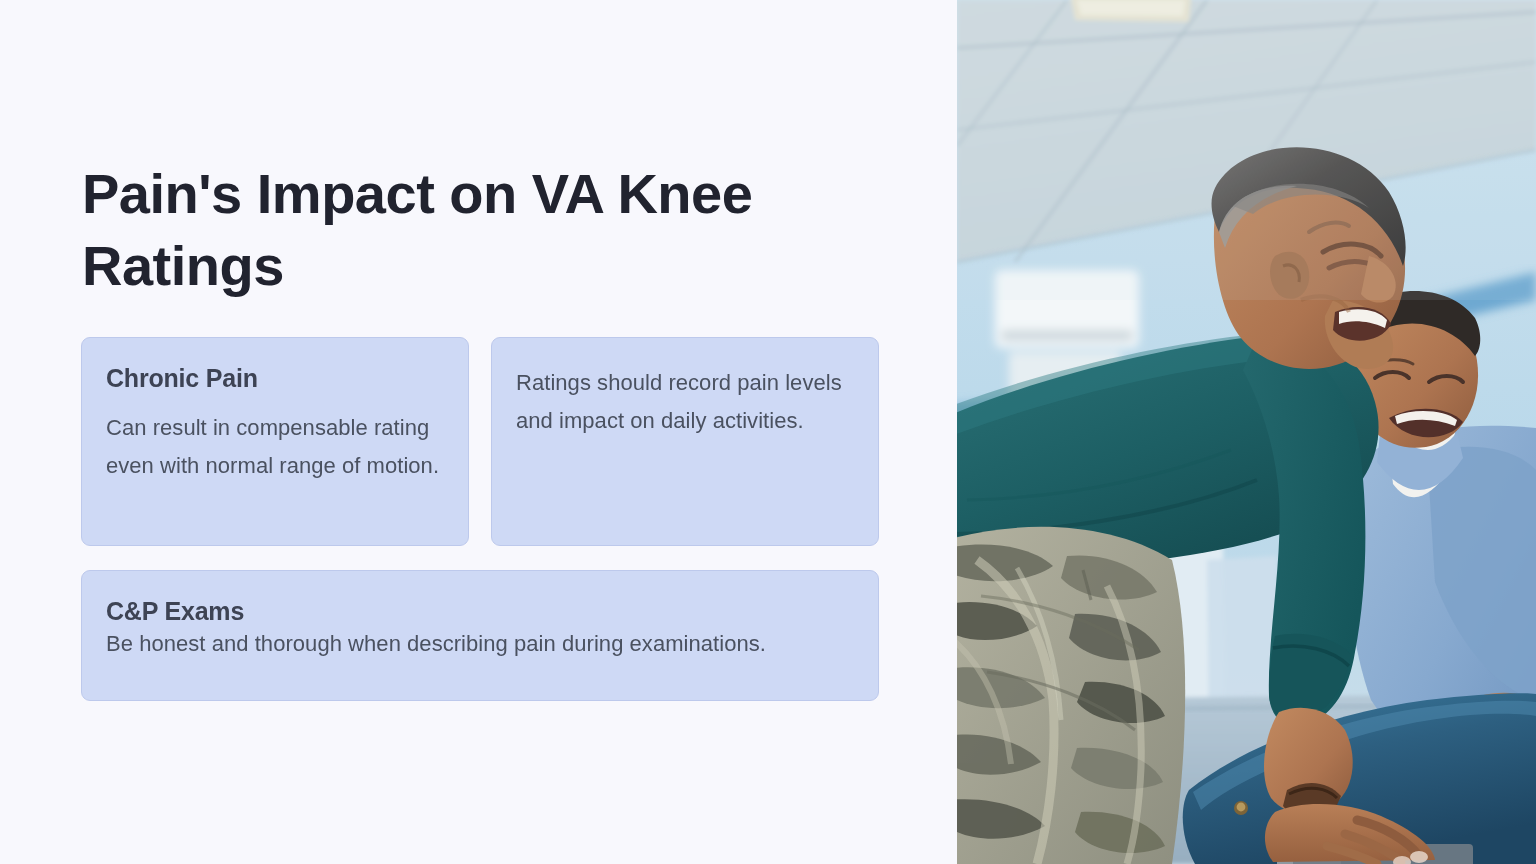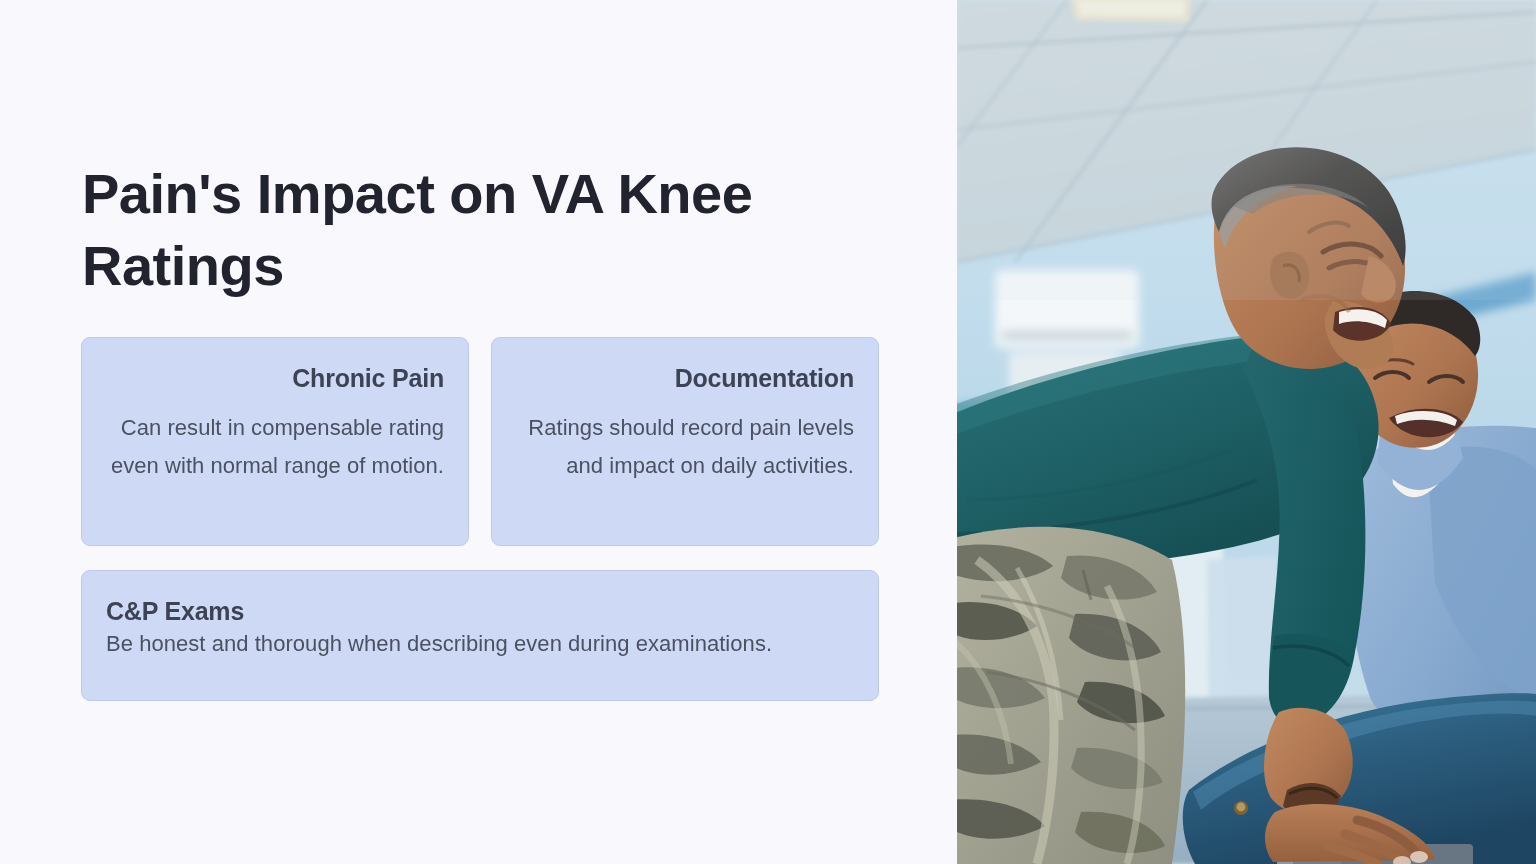--- a/index.html
+++ b/index.html
@@ -37,21 +37,20 @@
   }
 
   .cards-wrap {
     position:absolute;
     left:81px; top:337px;
     width:798px;
   }
   .card-row {
     display:flex;
     gap:22px;
-    text-align:right;
   }
   .card {
     background:#ced9f5;
     border:1px solid #bdc9ec;
     border-radius:9px;
     padding:26px 24px 24px 24px;
   }
   .card.half { width:388px; min-height:209px; }
   .card.full { width:798px; min-height:131px; margin-top:24px; }
 
@@ -95,29 +94,28 @@
     <div class="cards-wrap">
 
       <div class="card-row">
 
         <div class="card half">
           <div class="card-title">Chronic Pain</div>
           <div class="card-body">Can result in compensable rating even with normal range of motion.</div>
         </div>
 
         <div class="card half">
-          <div class="card-title">Documentation</div>
           <div class="card-body">Ratings should record pain levels and impact on daily activities.</div>
         </div>
 
       </div>
 
       <div class="card full">
         <div class="card-title">C&amp;P Exams</div>
-        <div class="card-body">Be honest and thorough when describing even during examinations.</div>
+        <div class="card-body">Be honest and thorough when describing pain during examinations.</div>
       </div>
 
     </div>
   </div>
 
   <div class="photo">
     <svg viewBox="0 0 579 864" preserveAspectRatio="xMidYMid slice">
       <defs>
         <linearGradient id="gWallTop" x1="0" y1="0" x2="0.3" y2="1">
           <stop offset="0" stop-color="#d5dee2"></stop>

